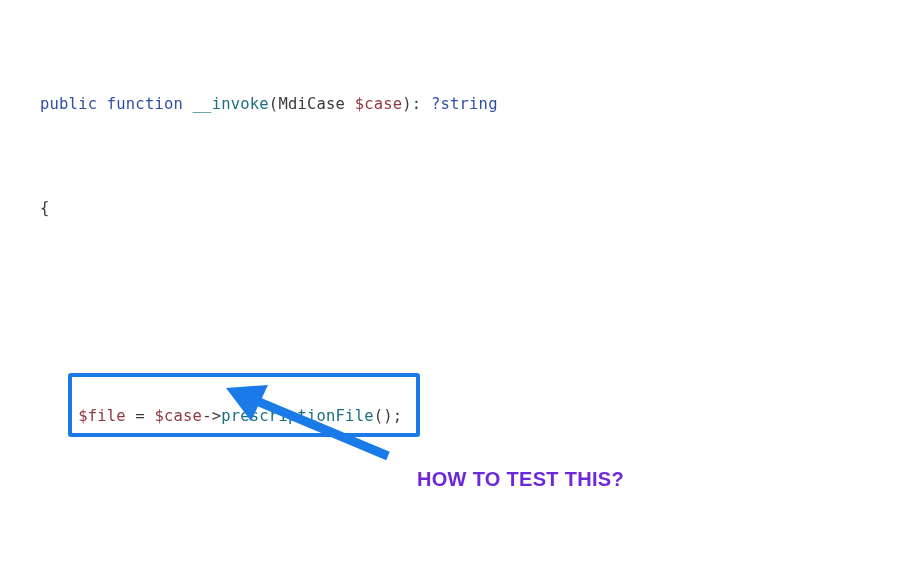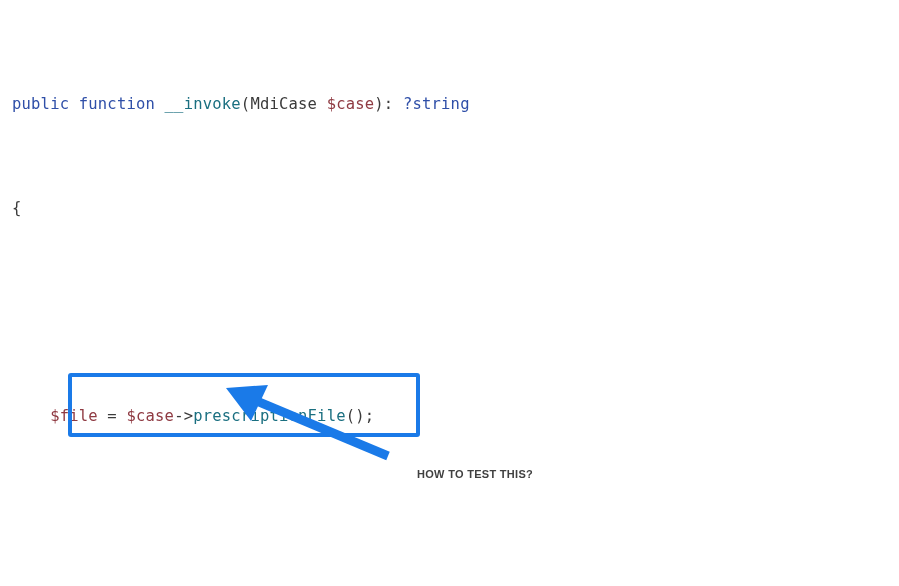--- a/index.html
+++ b/index.html
@@ -29,21 +29,21 @@
     padding: 13px 0 0 0;
     box-sizing: border-box;
     font-size: 15.5px;
     line-height: 26px;
     letter-spacing: 0.2px;
     white-space: pre;
     color: #3b3b3b;
   }
   .ln {
     height: 26px;
-    padding-left: 12px;
+    padding-left: 40px;
     white-space: pre;
   }
 
   
   .k   { color: #2f4fa8; }            
   .var { color: #8f3a42; }            
   .fn  { color: #1a6f80; }            
   .cls { color: #3b3b3b; }            
   .pun { color: #3b3b3b; }            
 
@@ -63,24 +63,24 @@
     border: 4px solid #1a7ae8;
     border-radius: 3px;
     box-sizing: border-box;
     background: transparent;
   }
   #callout-label {
     position: absolute;
     left: 417px;
     top: 468px;
     font-family: "Liberation Sans", sans-serif;
-    font-size: 11px;
+    font-size: 20px;
     font-weight: bold;
     letter-spacing: 0.3px;
-    color: #404040;
+    color: #6d28d9;
     white-space: nowrap;
   }
 </style>
 </head>
 <body>
 
 <div id="stage">
 
   <div id="code">
 

